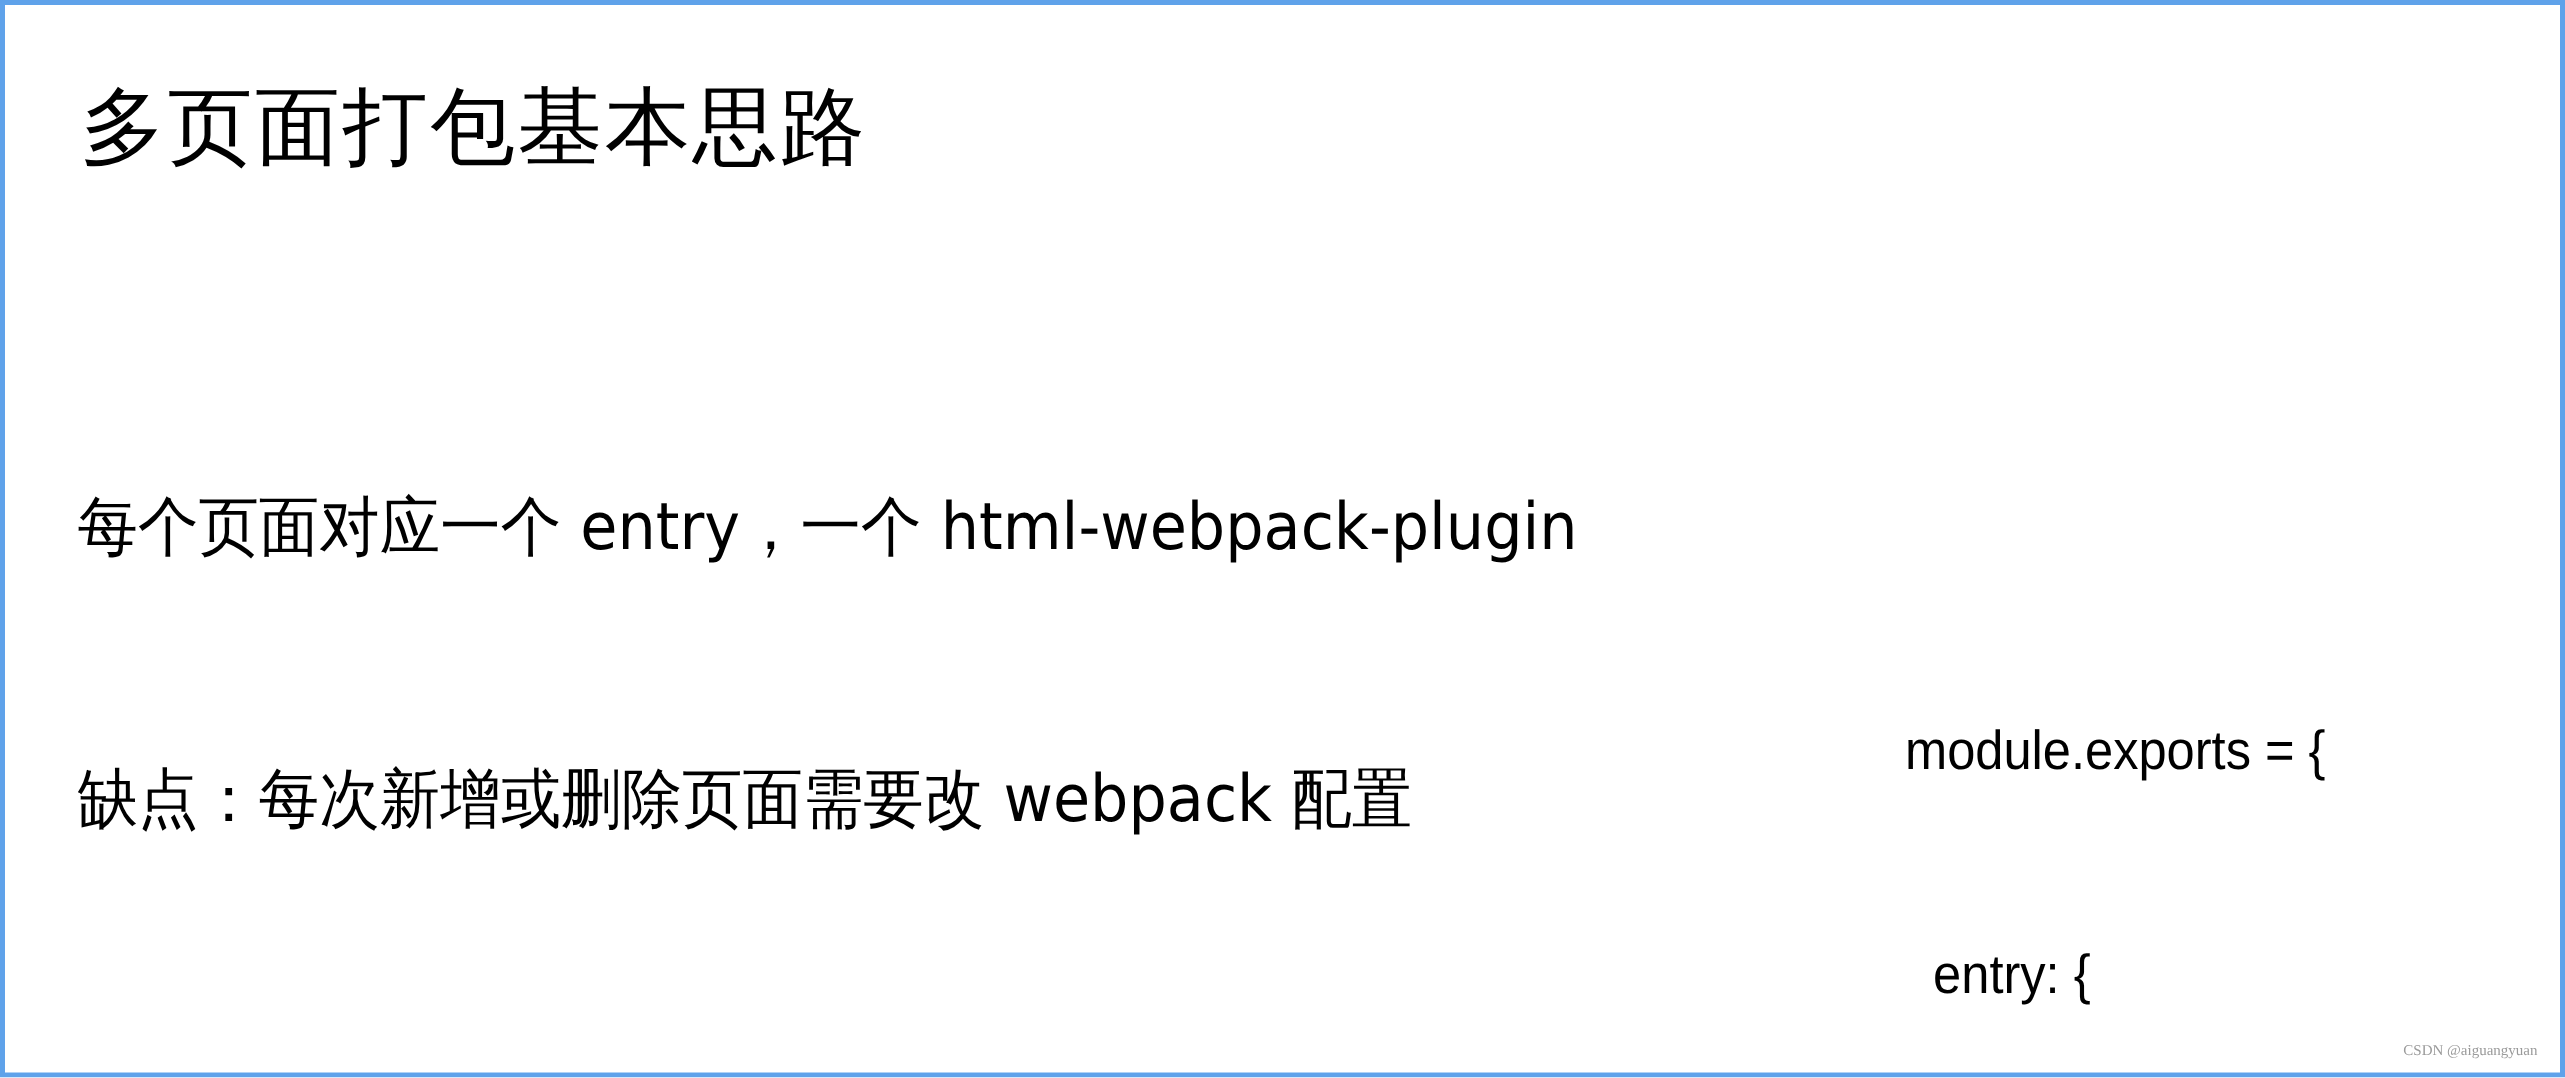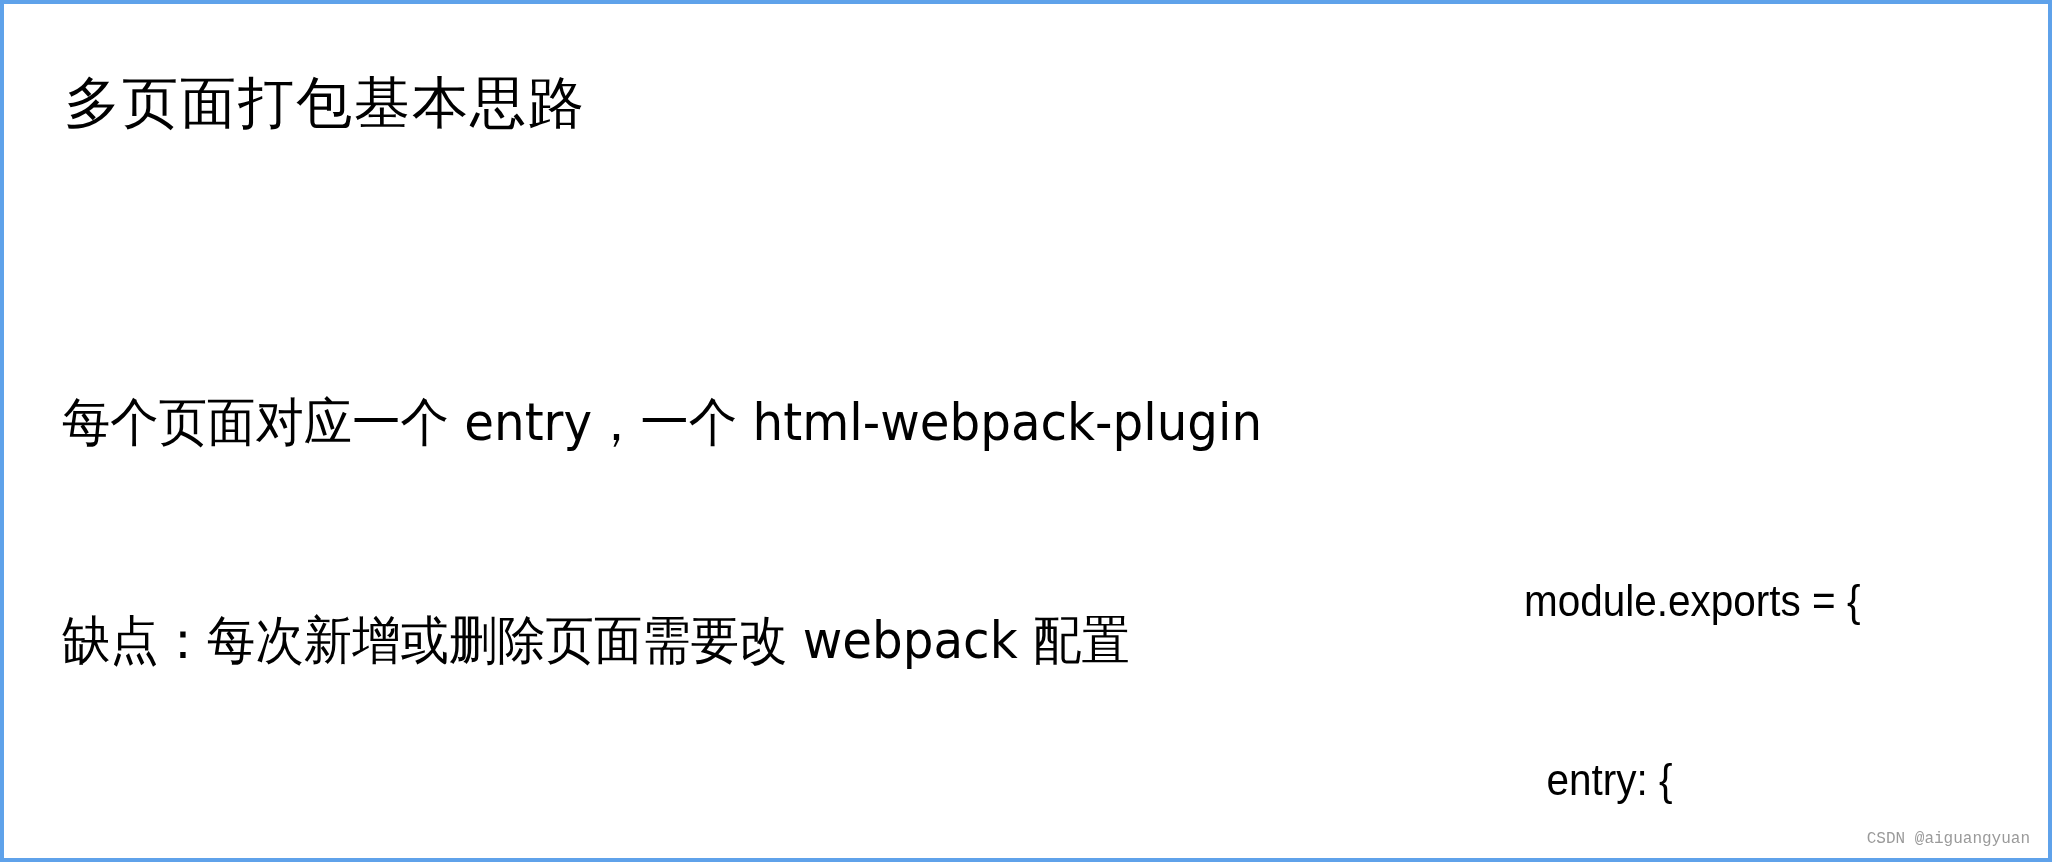--- a/index.html
+++ b/index.html
@@ -2,39 +2,39 @@
 <html><head>
 <meta charset="utf-8">
 <style>
   html, body { margin:0; padding:0; background:#fff; }
   .slide {
     position:relative; width:2052px; height:862px; box-sizing:border-box;
     border:4px solid #5fa2ea; background:#ffffff; overflow:hidden;
     font-family:"DejaVu Sans", "Liberation Sans", sans-serif; color:#000;
   }
   .title {
-    position:absolute; left:60px; top:44px; font-size:56px; line-height:110px;
+    position:absolute; left:60px; top:44px; font-size:68px; line-height:110px;
     letter-spacing:2px; white-space:nowrap;
   }
   .bullet {
     position:absolute; left:58px; font-size:52px; line-height:64px; white-space:nowrap;
     transform:scaleX(0.93); transform-origin:left center;
   }
   .b1 { top:386px; }
   .b2 { top:604px; }
   .code {
     position:absolute; left:1520px; top:448px;
     font-family:"Liberation Sans", "DejaVu Sans", sans-serif; font-size:44px;
     line-height:59.5px; white-space:pre;
     transform:scaleX(0.92); transform-origin:left top;
   }
   .code .line { display:block; }
   .watermark {
-    position:absolute; right:18px; bottom:10px; font-size:16px; color:#9a9a9a;
-    font-family:Liberation Mono, monospace;
+    position:absolute; right:18px; bottom:10px; font-size:12px; color:#9a9a9a;
+    font-family:Liberation Serif, serif;
   }
 </style>
 </head>
 <body>
 
 <div class="slide">
   <div class="title">多页面打包基本思路</div>
   <div class="bullet b1">每个页面对应一个 entry，一个 html-webpack-plugin</div>
   <div class="bullet b2">缺点：每次新增或删除页面需要改 webpack 配置</div>
   <div class="code">

